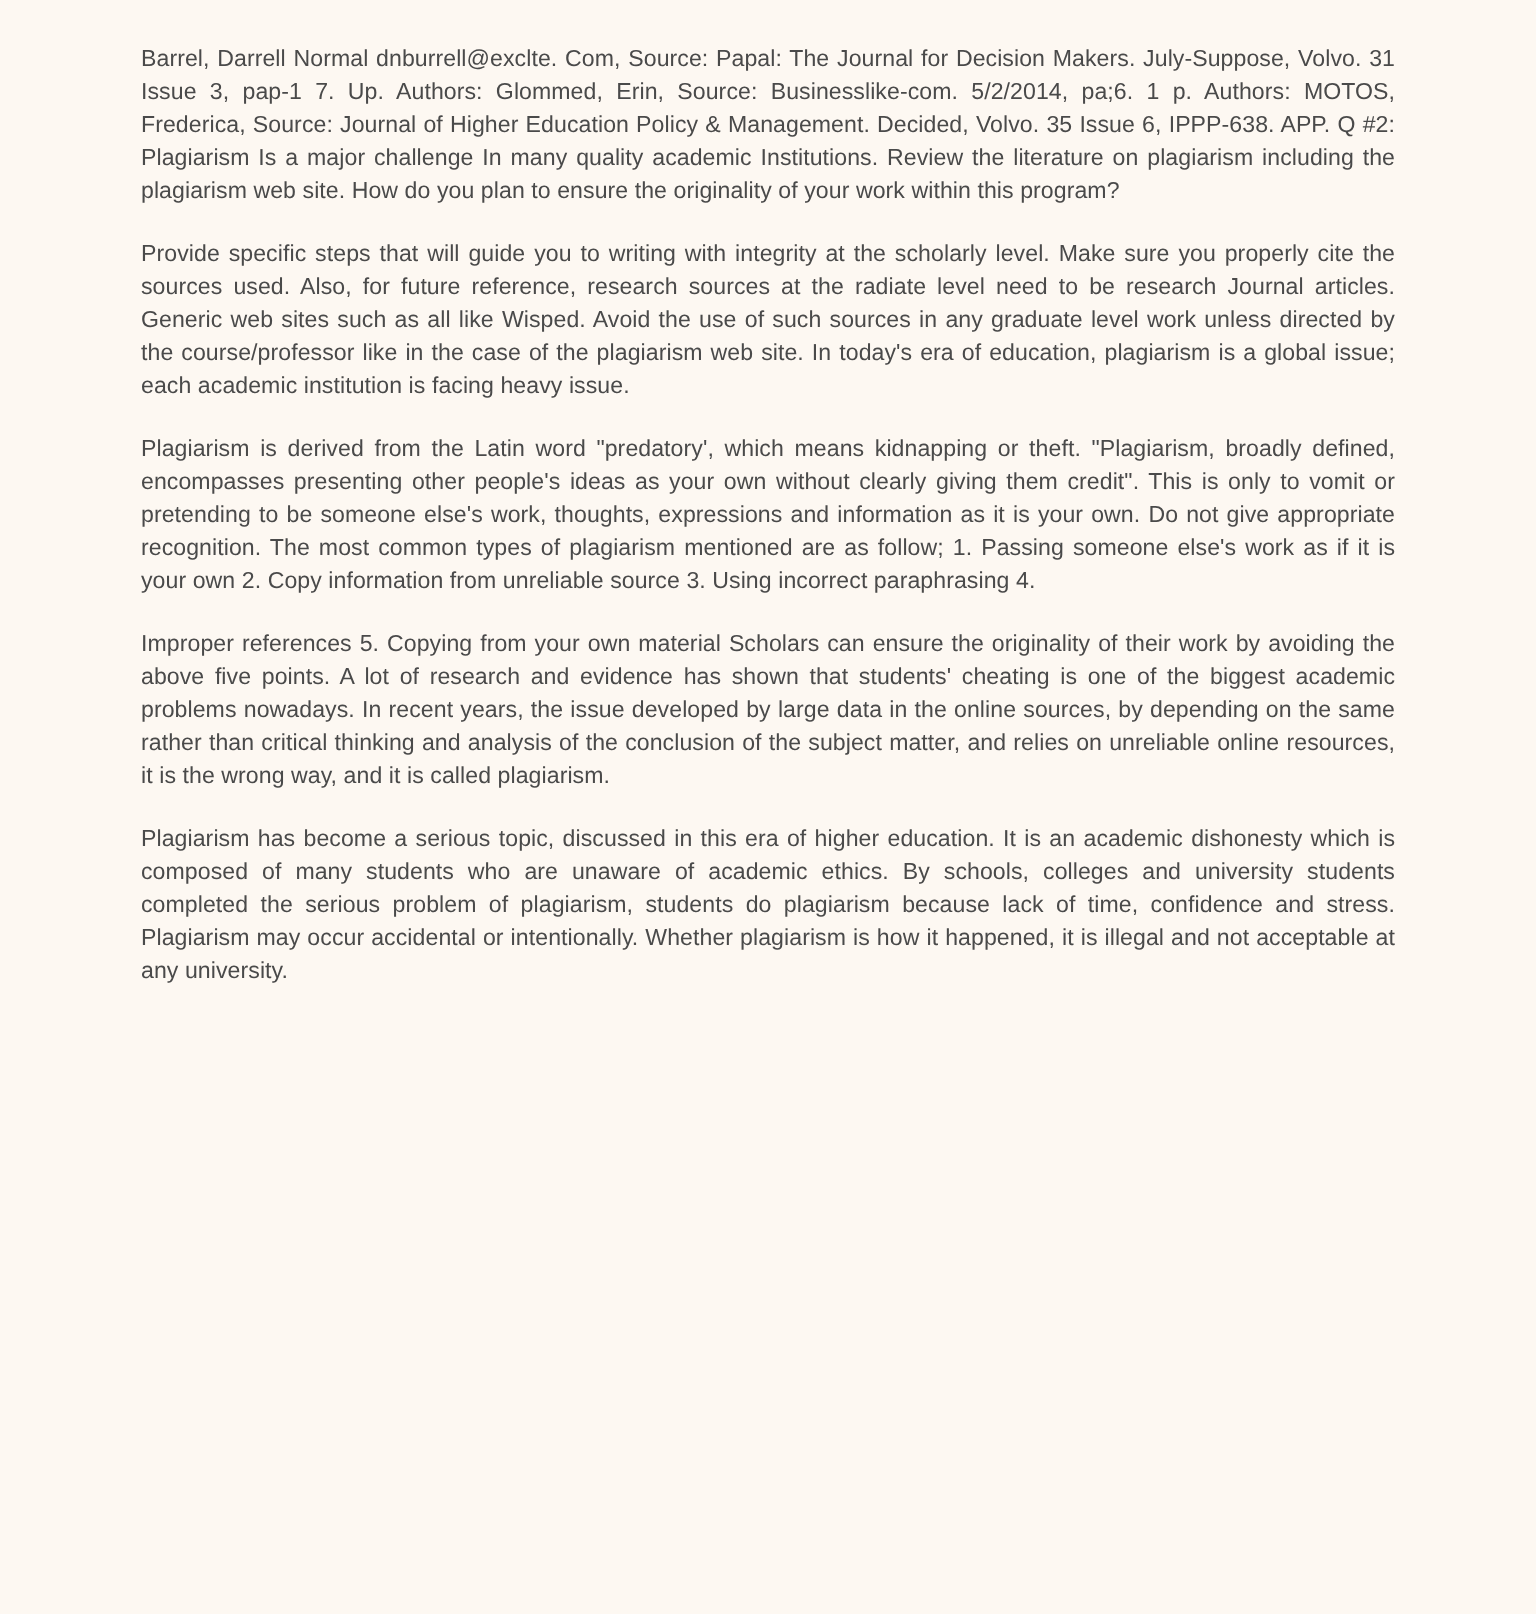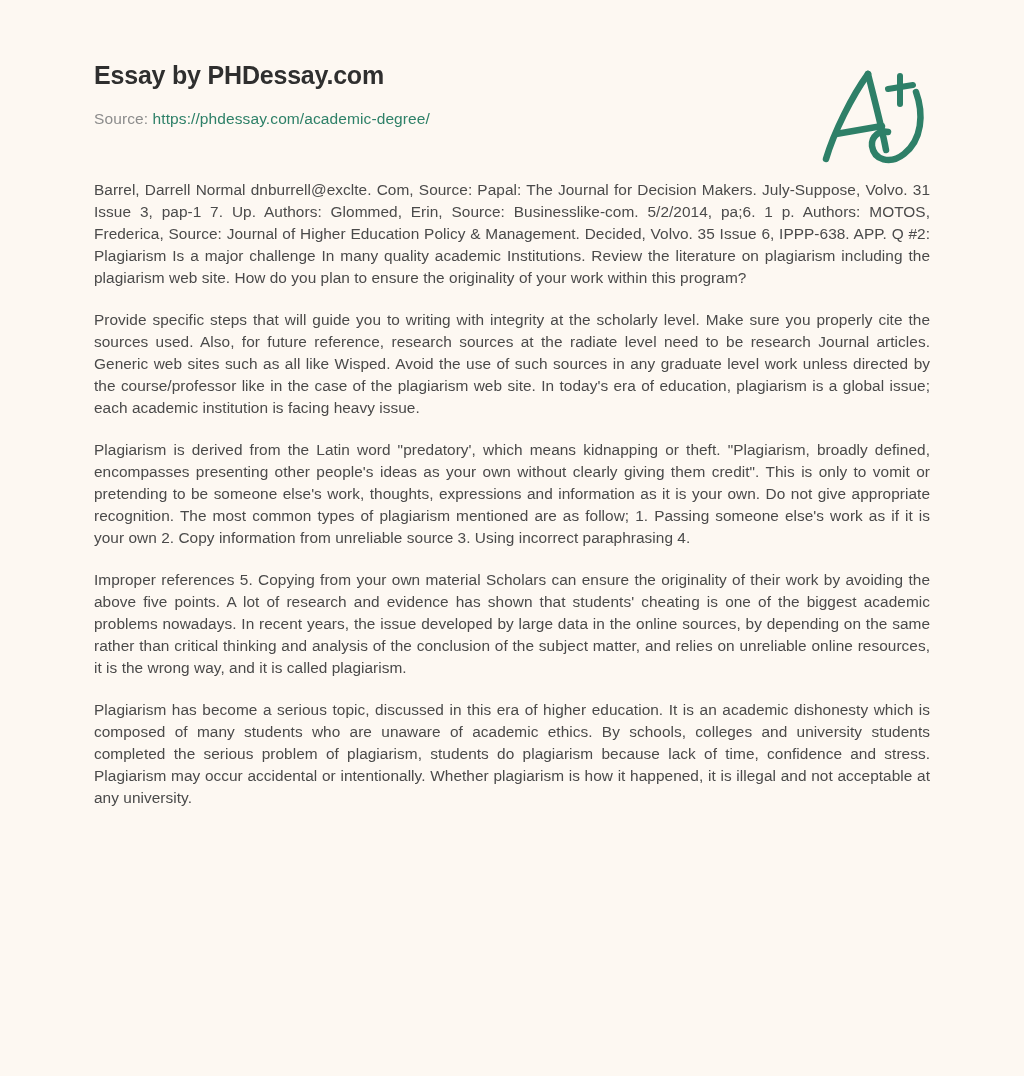--- a/index.html
+++ b/index.html
@@ -89,42 +89,20 @@
   }
   .para:last-child {
     margin-bottom: 0;
   }
 </style>
 </head>
 <body>
 
 <div class="page">
 
-  <div class="header">
-    <h1 class="brand-title">Essay by PHDessay.com</h1>
-
-    <div class="source-line">
-      <span class="source-label">Source:</span>
-      <a class="source-url" href="#">https://phdessay.com/academic-degree/</a>
-    </div>
-
-    <div class="logo">
-      <svg viewBox="0 0 120 112" xmlns="http://www.w3.org/2000/svg" fill="none" stroke="#2E8068" stroke-width="6.5" stroke-linecap="round" stroke-linejoin="round">
-
-        <path d="M14 101 C 22 74, 40 38, 56 16"></path>
-        <path d="M56 16 C 62 40, 70 70, 74 92"></path>
-        <path d="M24 76 L 70 68"></path>
-
-        <path d="M88 18 L 88 46" stroke-width="6"></path>
-        <path d="M76 31 L 101 27" stroke-width="6"></path>
-
-        <path d="M104 34 C 112 56, 110 82, 92 96 C 78 107, 62 102, 60 88 C 59 78, 68 72, 76 74"></path>
-      </svg>
-    </div>
-  </div>
 
 
   <div class="body-copy">
     <p class="para">Barrel, Darrell Normal dnburrell@exclte. Com, Source: Papal: The Journal for Decision Makers. July-Suppose, Volvo. 31 Issue 3, pap-1 7. Up. Authors: Glommed, Erin, Source: Businesslike-com. 5/2/2014, pa;6. 1 p. Authors: MOTOS, Frederica, Source: Journal of Higher Education Policy &amp; Management. Decided, Volvo. 35 Issue 6, IPPP-638. APP. Q #2: Plagiarism Is a major challenge In many quality academic Institutions. Review the literature on plagiarism including the plagiarism web site. How do you plan to ensure the originality of your work within this program?</p>
     <p class="para">Provide specific steps that will guide you to writing with integrity at the scholarly level. Make sure you properly cite the sources used. Also, for future reference, research sources at the radiate level need to be research Journal articles. Generic web sites such as all like Wisped. Avoid the use of such sources in any graduate level work unless directed by the course/professor like in the case of the plagiarism web site. In today's era of education, plagiarism is a global issue; each academic institution is facing heavy issue.</p>
     <p class="para">Plagiarism is derived from the Latin word "predatory', which means kidnapping or theft. "Plagiarism, broadly defined, encompasses presenting other people's ideas as your own without clearly giving them credit". This is only to vomit or pretending to be someone else's work, thoughts, expressions and information as it is your own. Do not give appropriate recognition. The most common types of plagiarism mentioned are as follow; 1. Passing someone else's work as if it is your own 2. Copy information from unreliable source 3. Using incorrect paraphrasing 4.</p>
     <p class="para">Improper references 5. Copying from your own material Scholars can ensure the originality of their work by avoiding the above five points. A lot of research and evidence has shown that students' cheating is one of the biggest academic problems nowadays. In recent years, the issue developed by large data in the online sources, by depending on the same rather than critical thinking and analysis of the conclusion of the subject matter, and relies on unreliable online resources, it is the wrong way, and it is called plagiarism.</p>
     <p class="para">Plagiarism has become a serious topic, discussed in this era of higher education. It is an academic dishonesty which is composed of many students who are unaware of academic ethics. By schools, colleges and university students completed the serious problem of plagiarism, students do plagiarism because lack of time, confidence and stress. Plagiarism may occur accidental or intentionally. Whether plagiarism is how it happened, it is illegal and not acceptable at any university.</p>
 
   </div>

